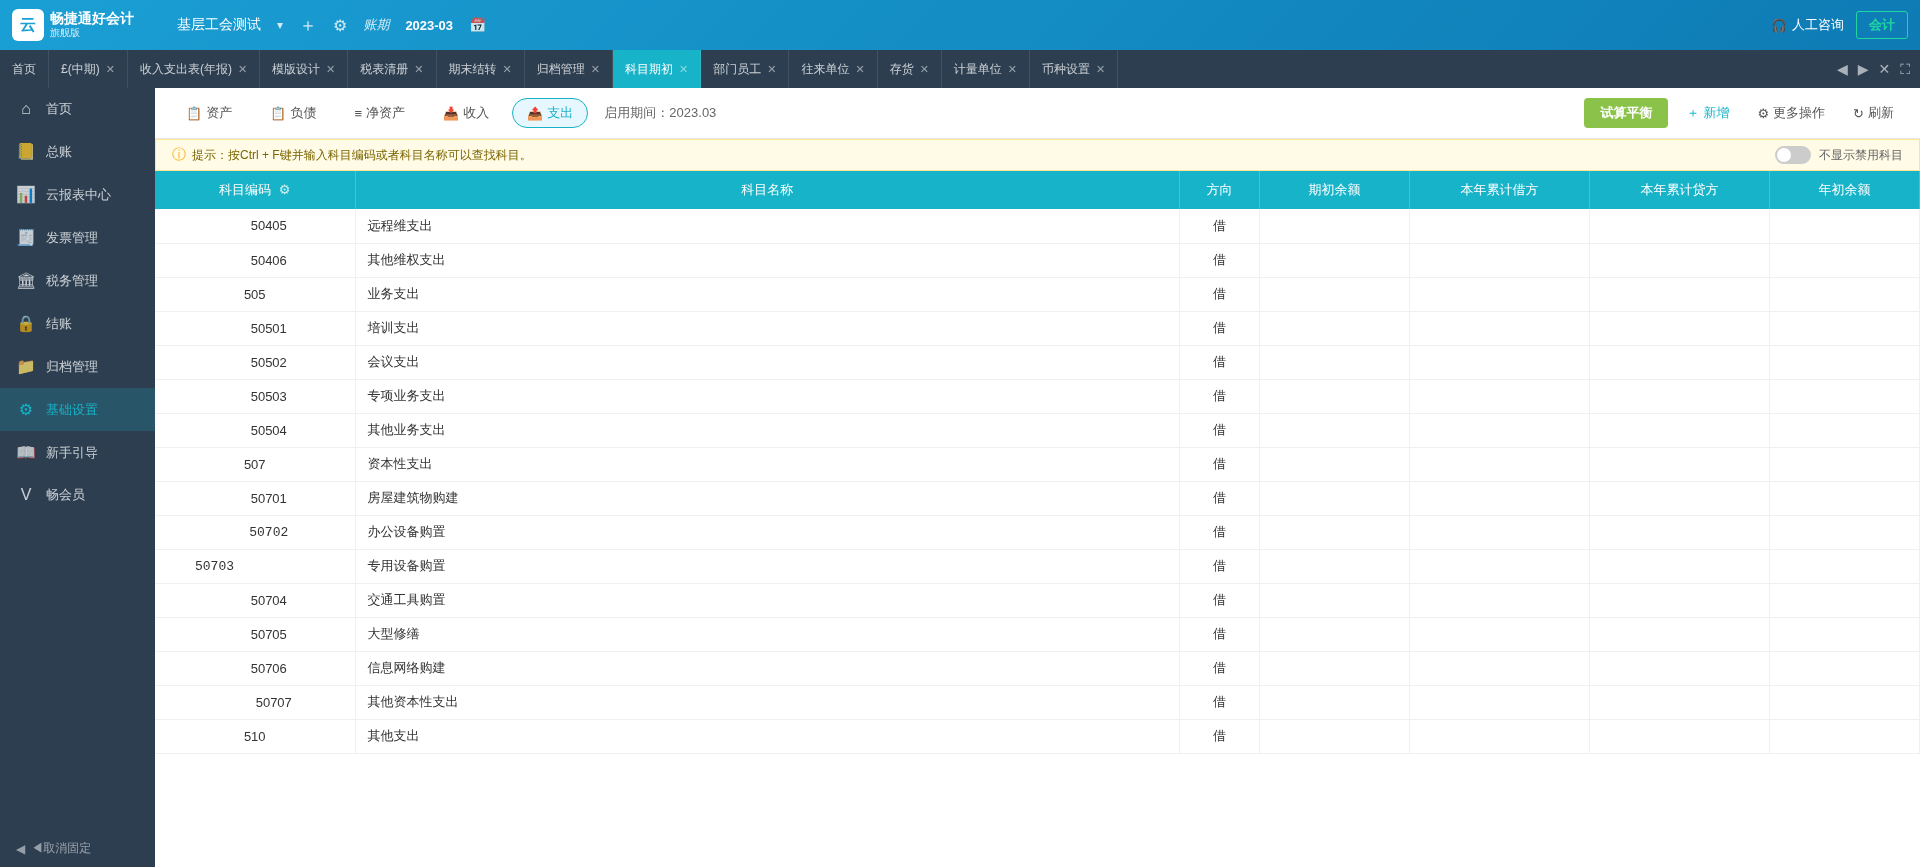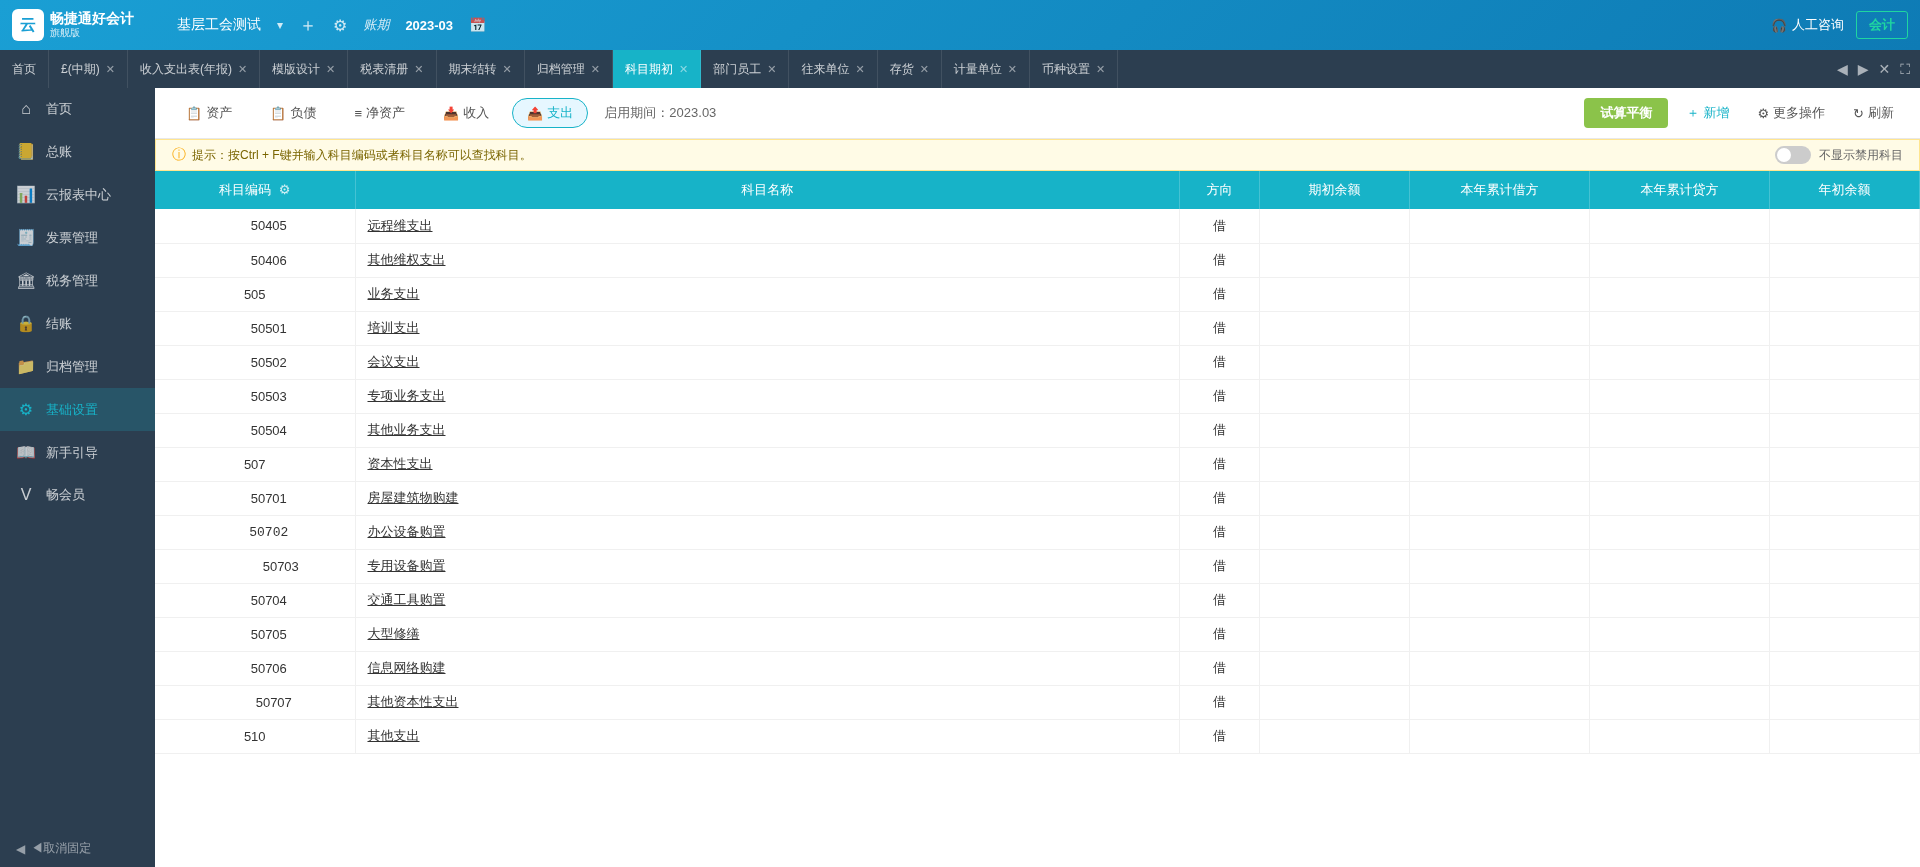--- a/index.html
+++ b/index.html
@@ -287,21 +287,21 @@
       height: 34px;
       border-bottom: 1px solid #f0f0f0;
     }
     tbody td {
       padding: 0 12px;
       font-size: 13px;
       color: #333;
       text-align: center;
       border-right: 1px solid #f0f0f0;
     }
-    tbody td:nth-child(2) { text-align: left; text-decoration: underline; }
+    tbody td:nth-child(2) { text-align: left; }
     .row-indent td:first-child { padding-left: 30px; }
     .col-code { width: 200px; }
     .col-name { }
     .col-dir { width: 80px; }
     .col-balance { width: 150px; }
     .col-debit { width: 180px; }
     .col-credit { width: 180px; }
     .col-year-bal { width: 150px; }
 
     
@@ -604,21 +604,21 @@
             <tr class="row-indent">
               <td style="text-align: center; padding-left: 40px; font-family: Liberation Mono, monospace;">50702</td>
               <td>办公设备购置</td>
               <td>借</td>
               <td></td>
               <td></td>
               <td></td>
               <td></td>
             </tr>
             <tr class="row-indent">
-              <td style="text-align: center; padding-left: 64px;">50703</td>
+              <td style="text-align: left; padding-left: 40px; font-family: Liberation Mono, monospace;">50703</td>
               <td>专用设备购置</td>
               <td>借</td>
               <td></td>
               <td></td>
               <td></td>
               <td></td>
             </tr>
             <tr class="row-indent">
               <td style="text-align: center; padding-left: 40px;">50704</td>
               <td>交通工具购置</td>

